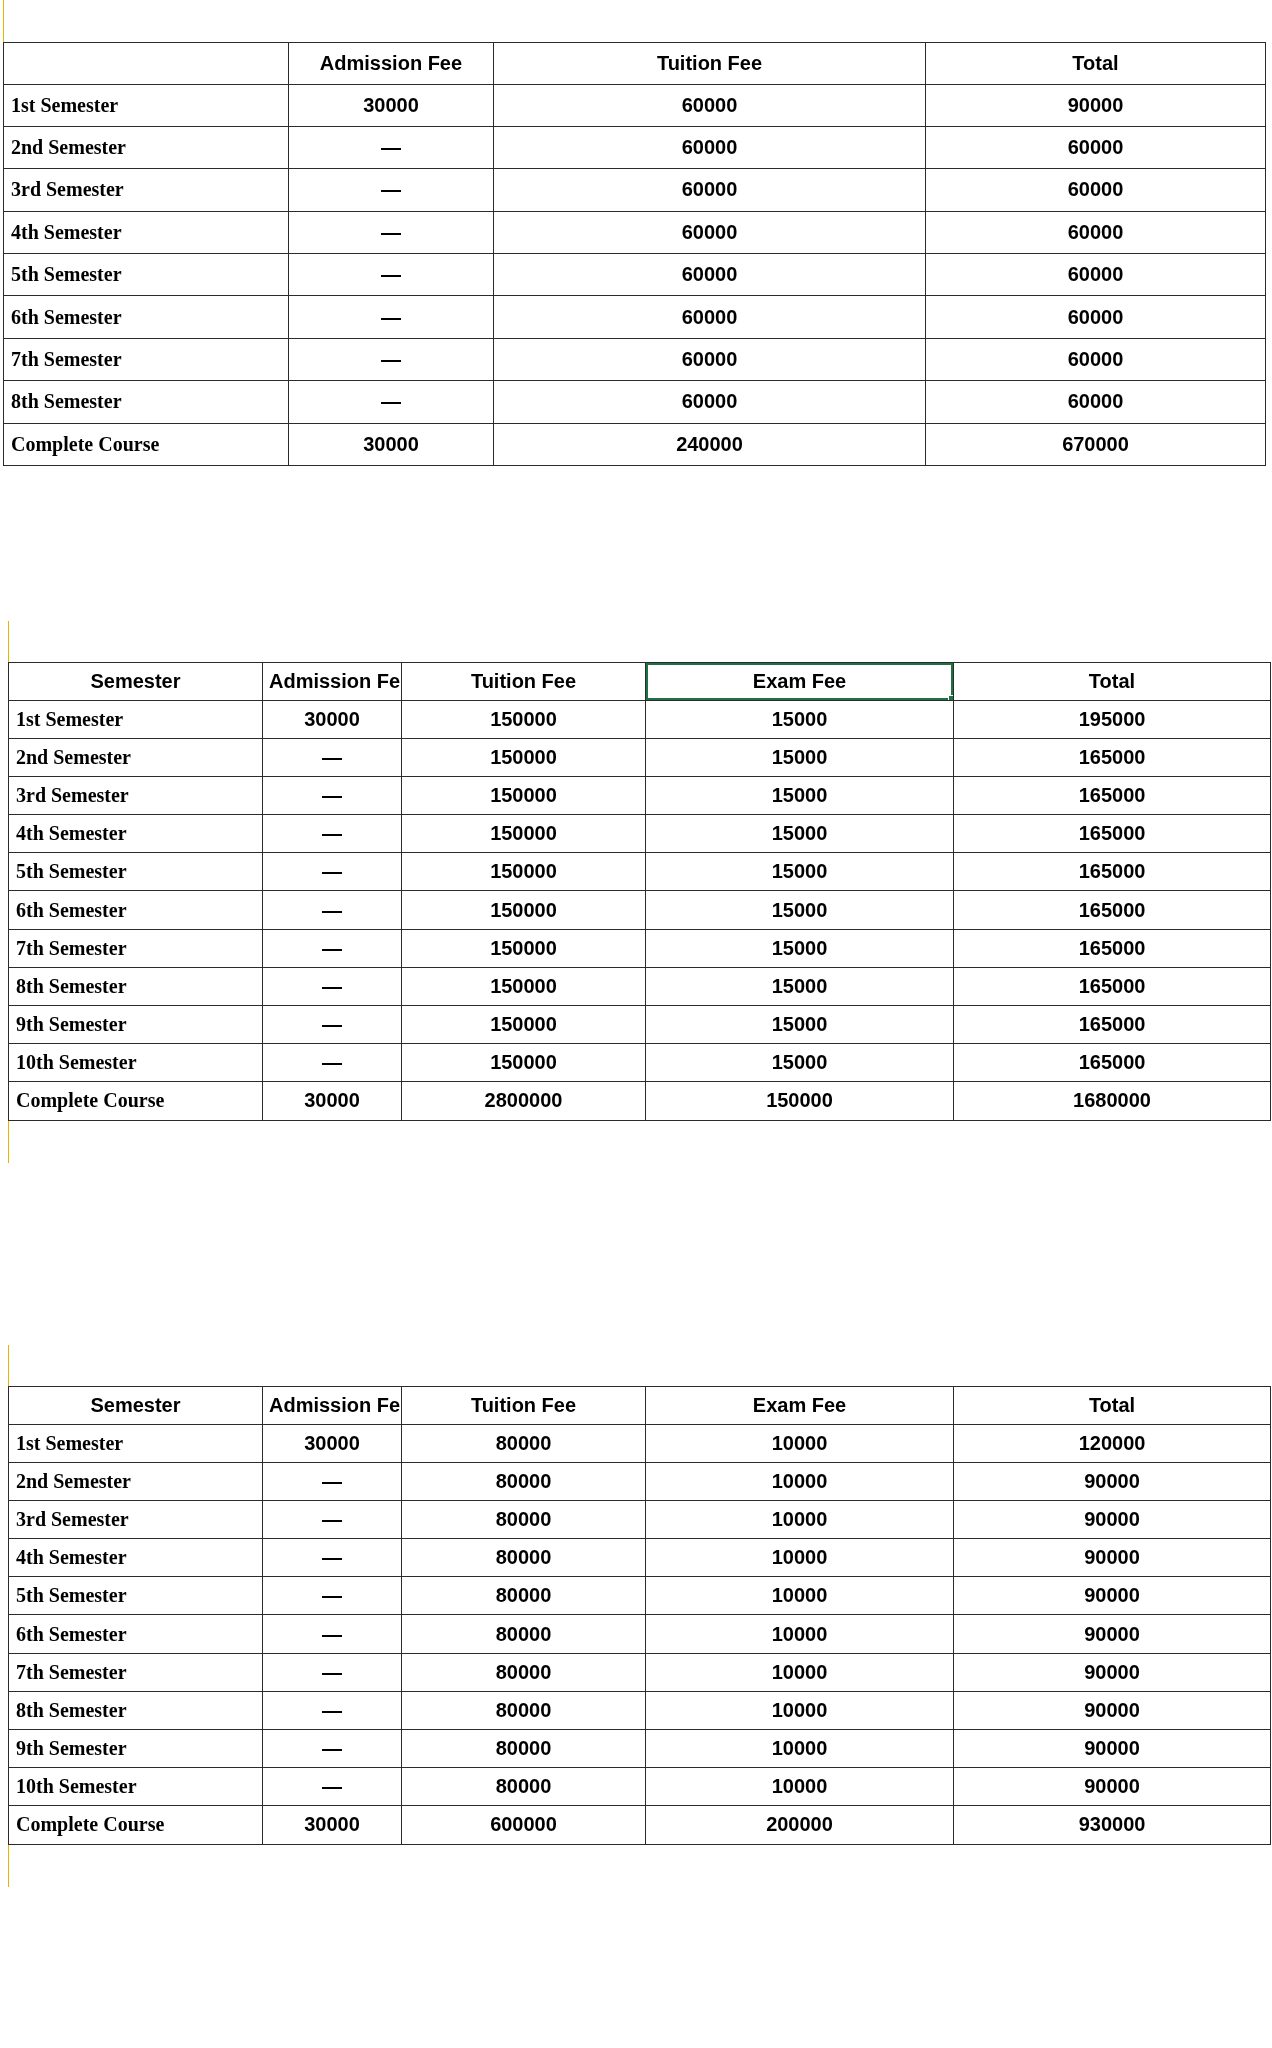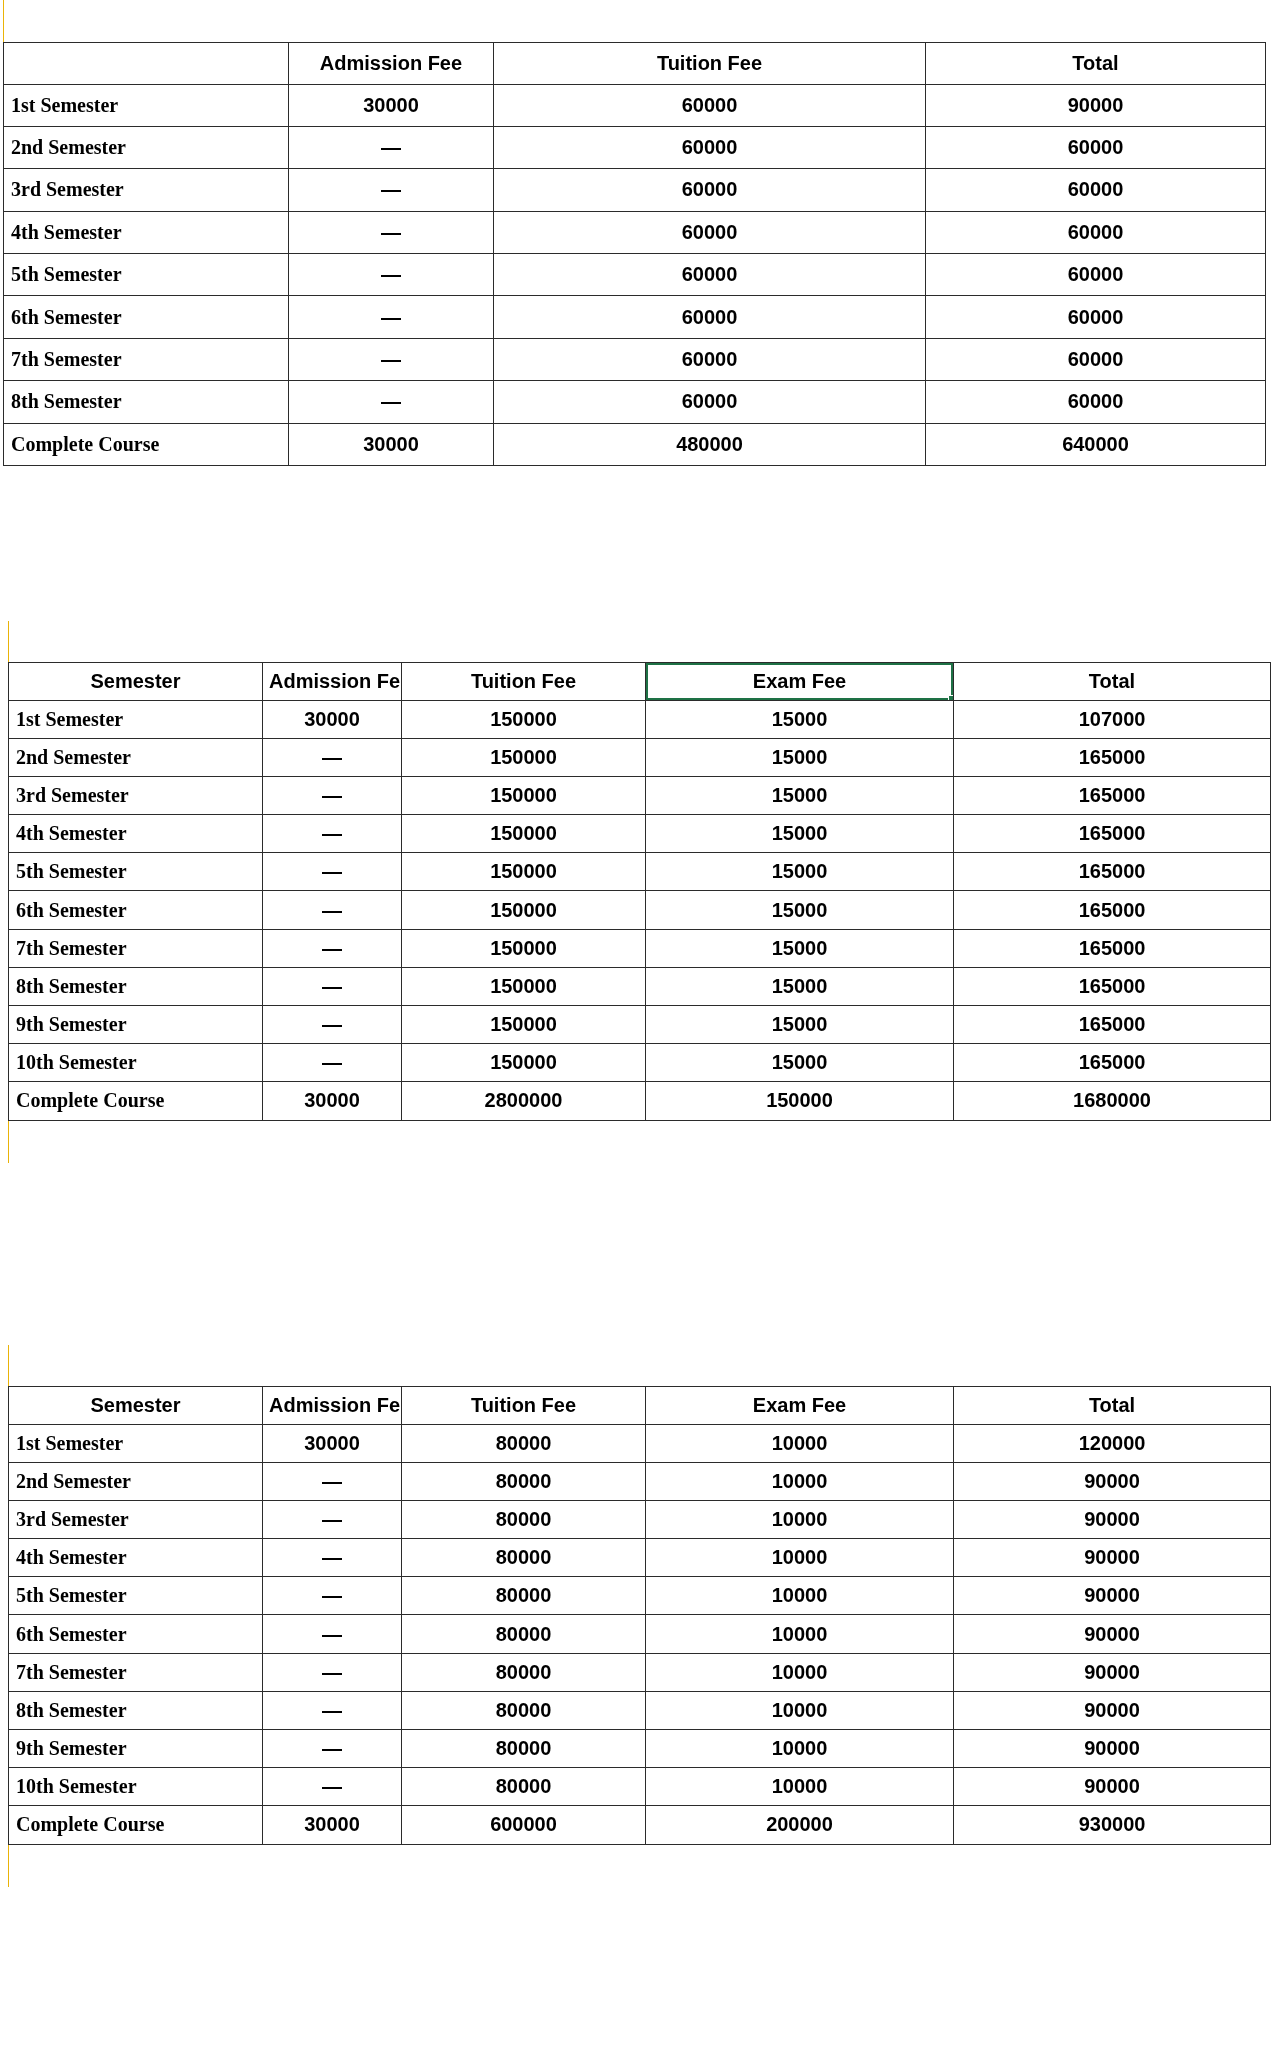--- a/index.html
+++ b/index.html
@@ -204,22 +204,22 @@
         </tr>
         <tr>
           <td class="rowhead">8th Semester</td>
           <td class="valcell">—</td>
           <td class="valcell">60000</td>
           <td class="valcell">60000</td>
         </tr>
         <tr>
           <td class="rowhead">Complete Course</td>
           <td class="valcell">30000</td>
-          <td class="valcell">480000</td>
-          <td class="valcell">640000</td>
+          <td class="valcell">240000</td>
+          <td class="valcell">670000</td>
         </tr>
       </tbody>
     </table>
   </div>
 
   <div class="block" id="block-pharm">
     <table class="fee-table" id="tbl-pharm">
       <colgroup>
         <col class="c0">
           <col class="c1">
@@ -240,21 +240,21 @@
             <span class="fill-handle"></span>
           </td>
           <td>Total</td>
         </tr>
 
         <tr>
           <td class="rowhead">1st Semester</td>
           <td class="valcell">30000</td>
           <td class="valcell">150000</td>
           <td class="valcell">15000</td>
-          <td class="valcell">107000</td>
+          <td class="valcell">195000</td>
         </tr>
         <tr>
           <td class="rowhead">2nd Semester</td>
           <td class="valcell">—</td>
           <td class="valcell">150000</td>
           <td class="valcell">15000</td>
           <td class="valcell">165000</td>
         </tr>
         <tr>
           <td class="rowhead">3rd Semester</td>

